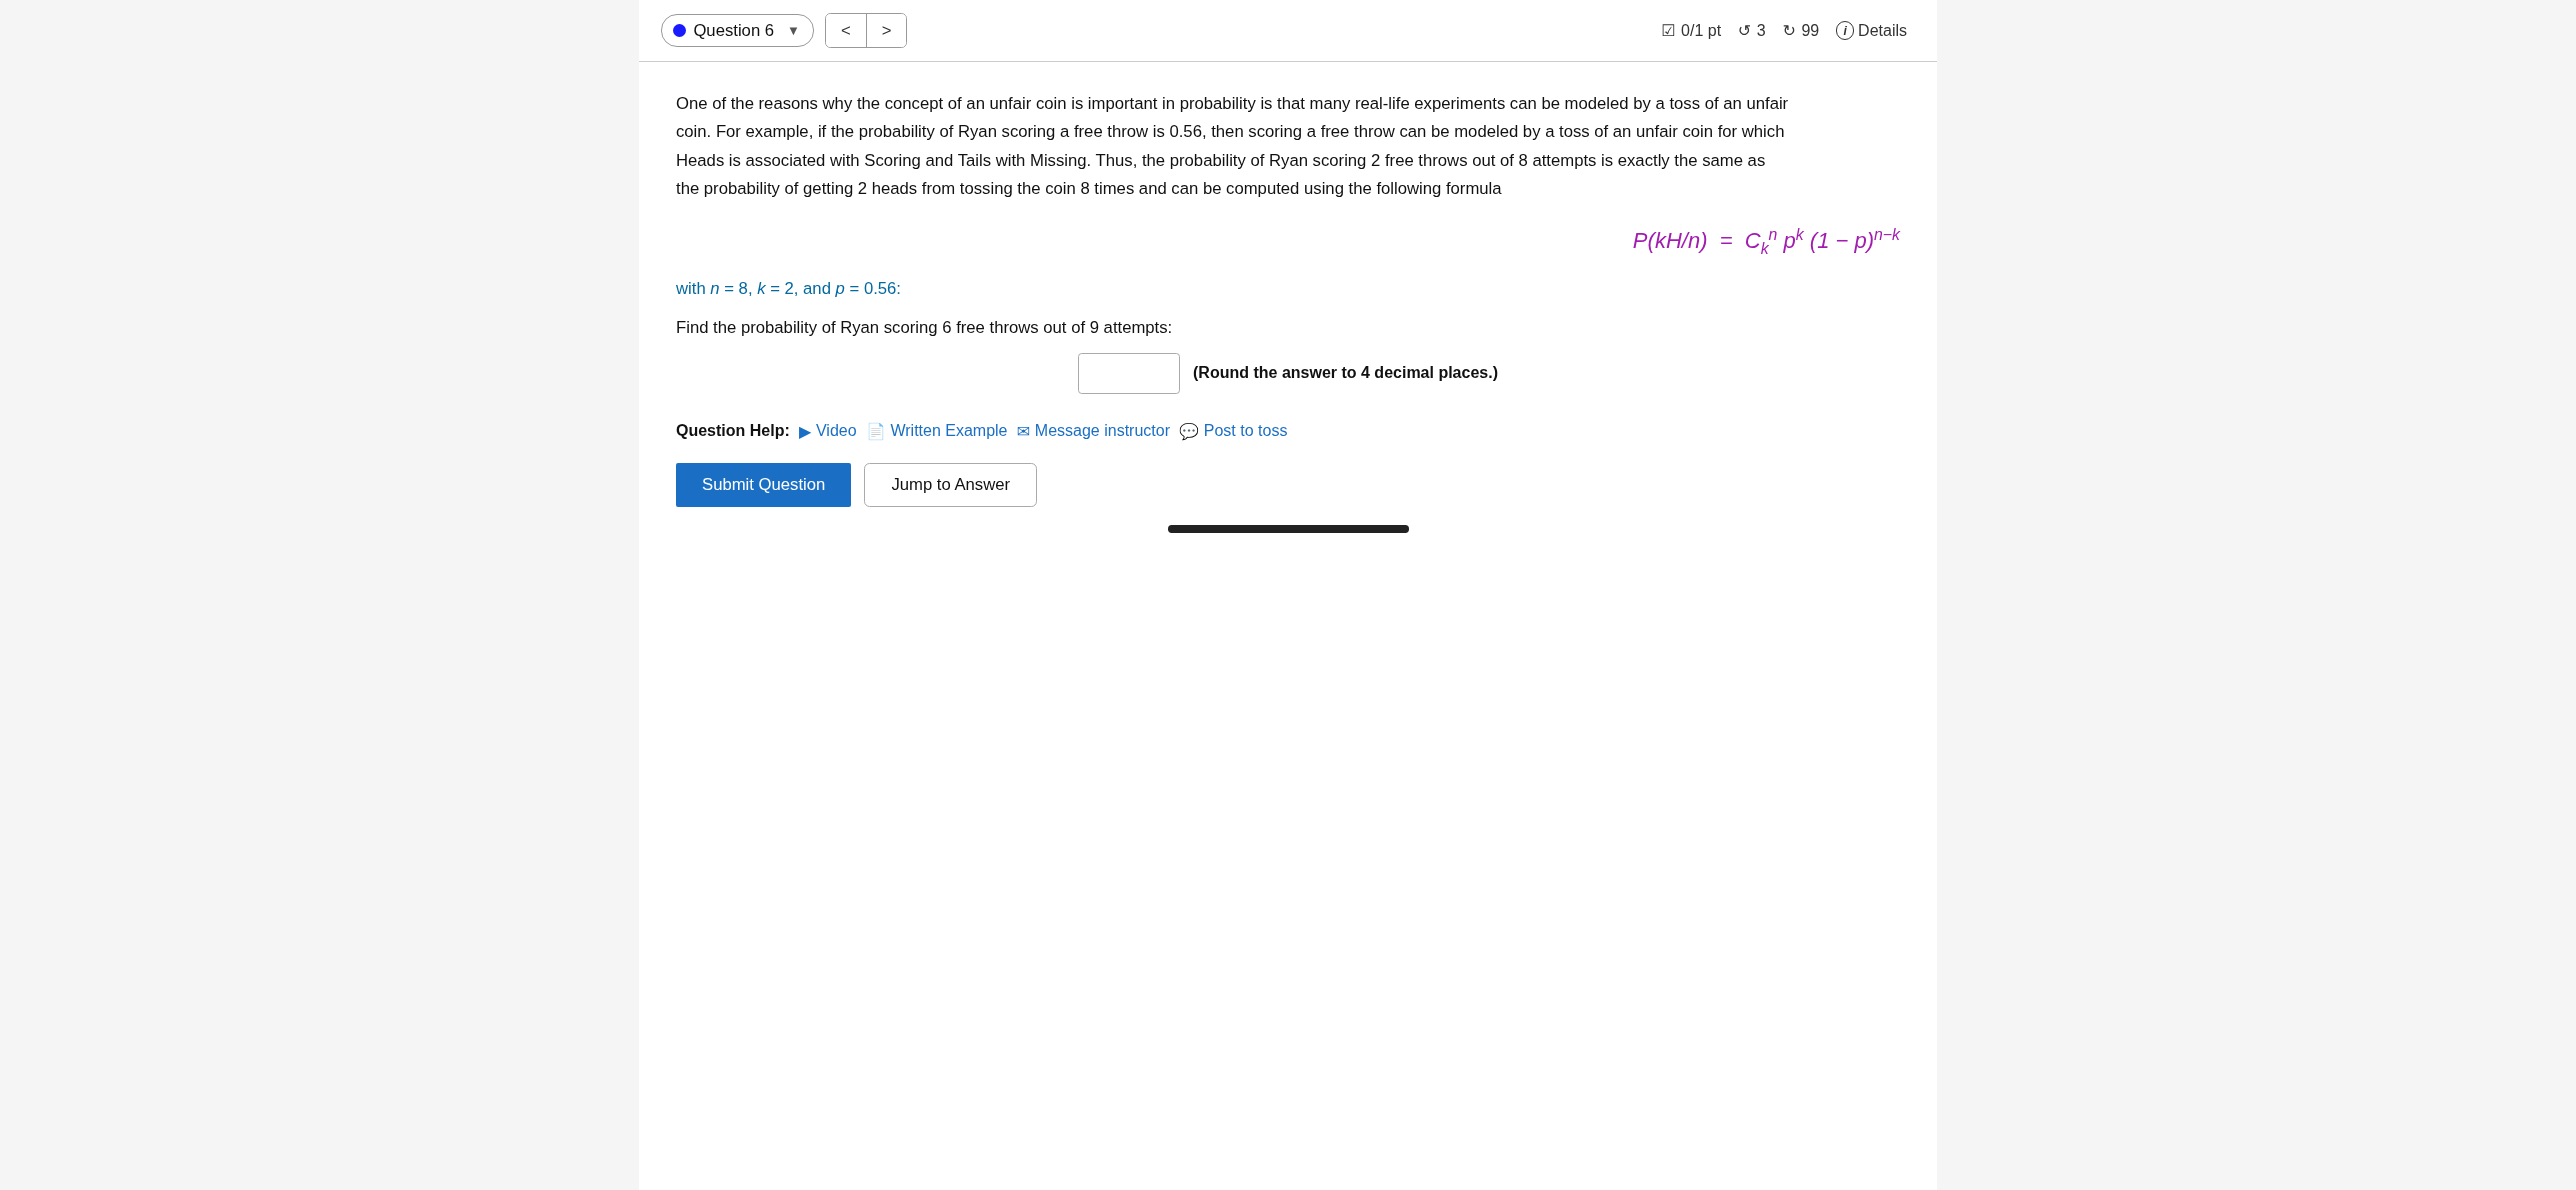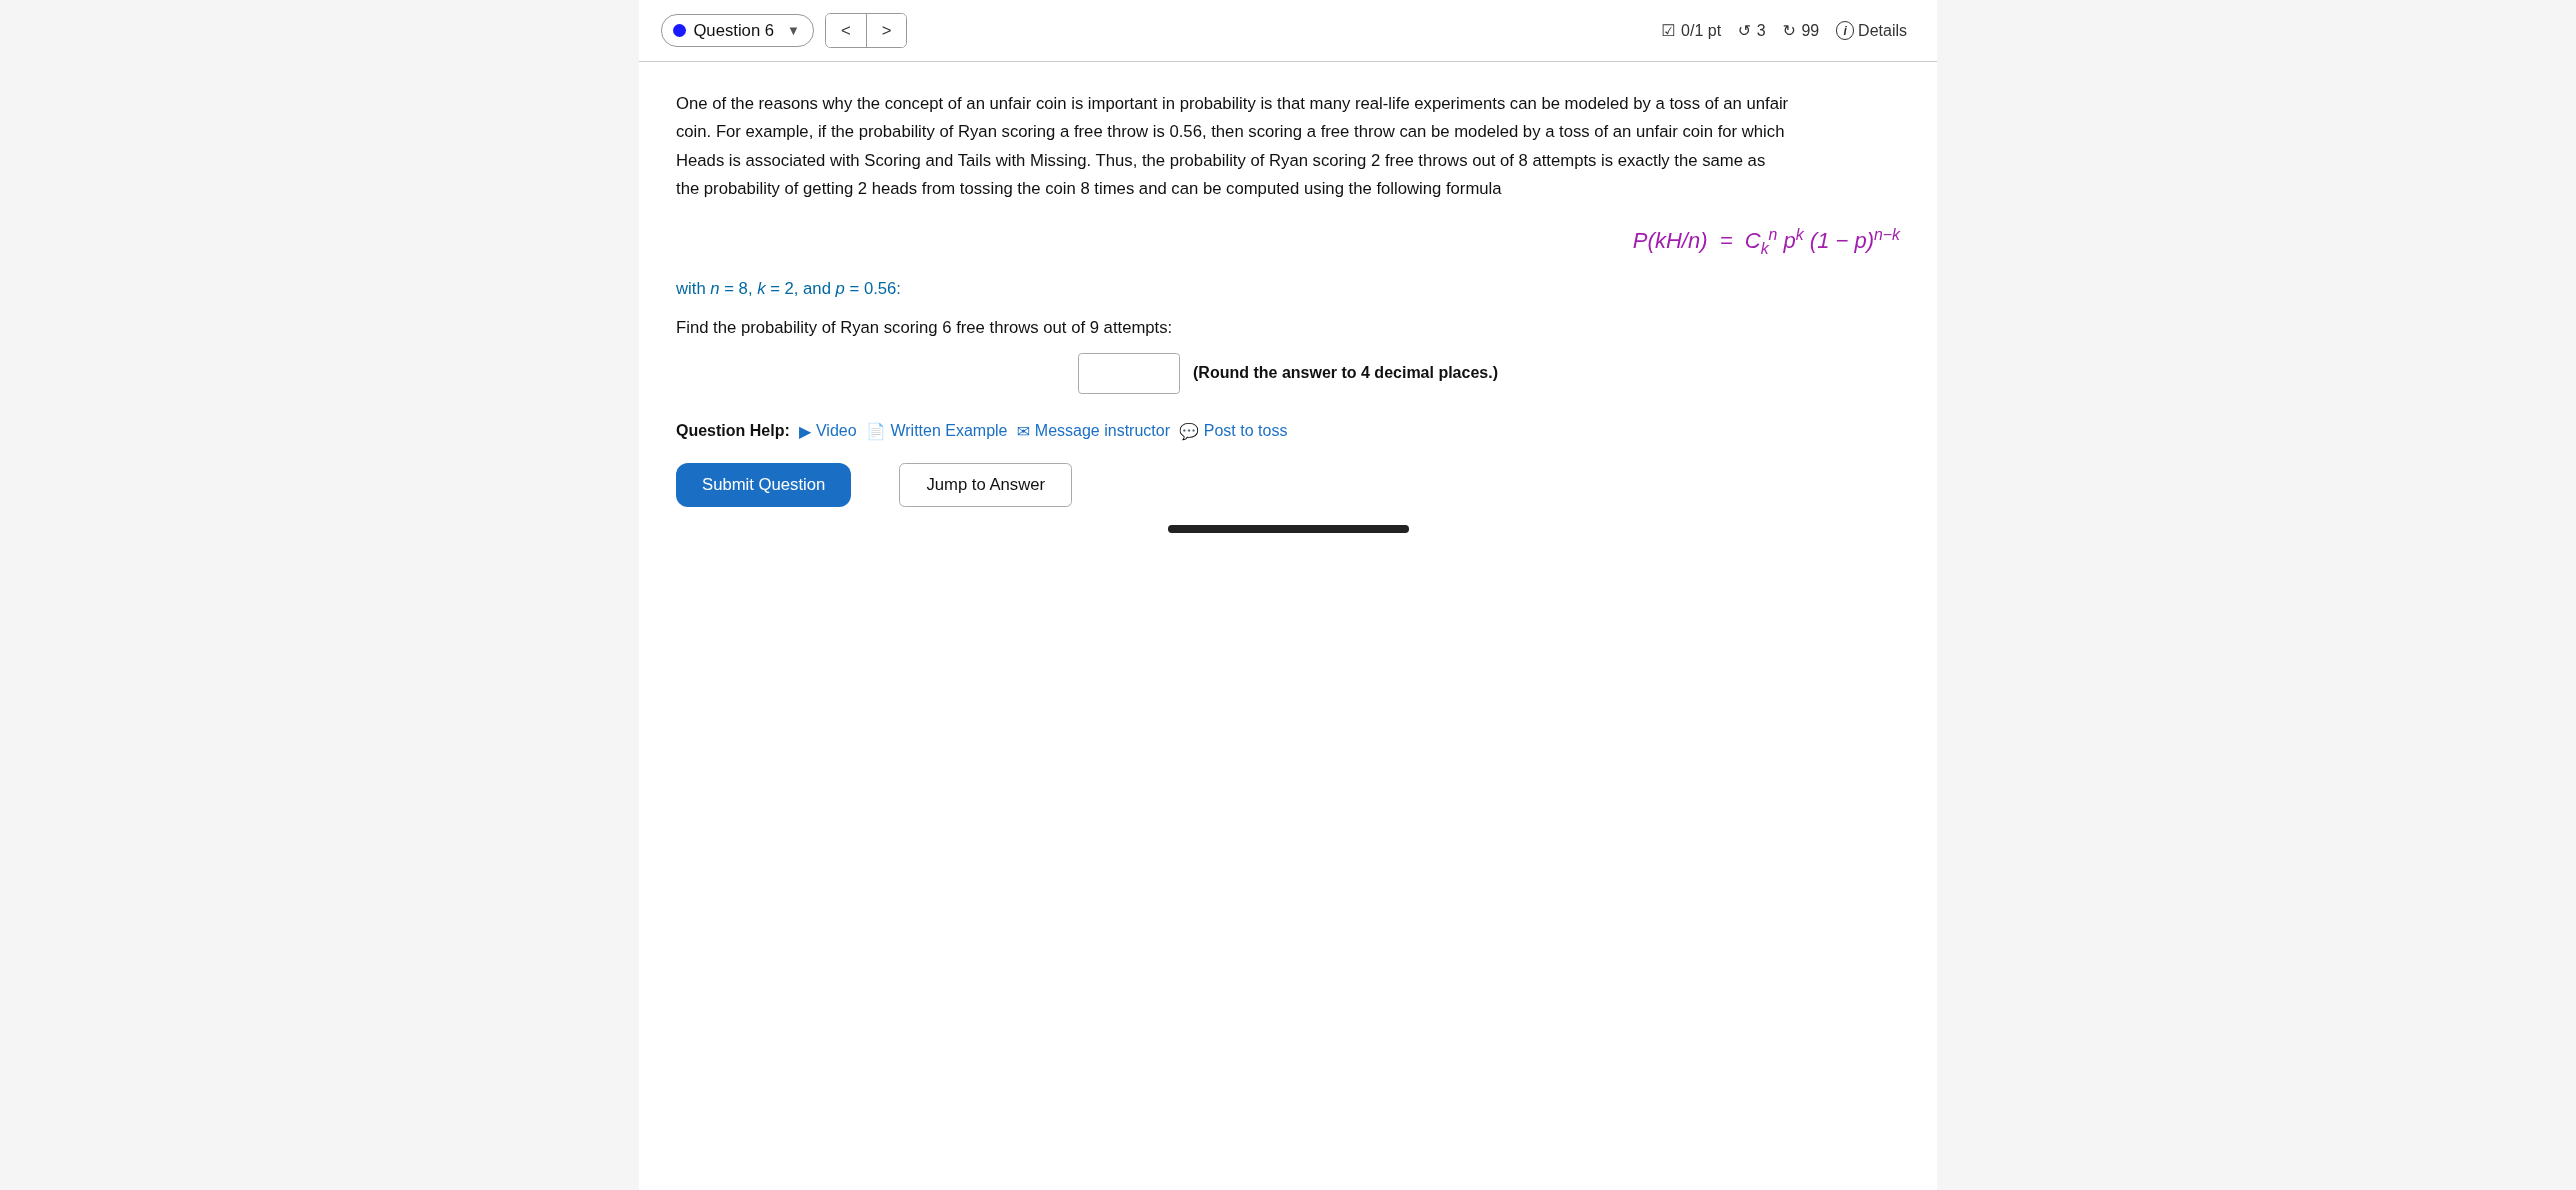--- a/index.html
+++ b/index.html
@@ -198,35 +198,34 @@
     
     .button-row {
       display: flex;
       gap: 13px;
       align-items: center;
     }
     .btn-submit {
       background: #1a6fc4;
       color: #fff;
       border: none;
-      border-radius: 12px;
+      border-radius: 2px;
       padding: 12px 26px;
       font-size: 16.7px;
       cursor: pointer;
       font-weight: 500;
     }
     .btn-jump {
       background: #fff;
       color: #111;
       border: 0.9px solid #aaa;
       border-radius: 5.6px;
       padding: 11px 26px;
       font-size: 16.7px;
       cursor: pointer;
-      margin-left: 35px;
     }
 
     
     .bottom-bar {
       height: 7.4px;
       background: #222;
       margin: 18.5px auto 0 auto;
       width: 241px;
       border-radius: 3.7px;
     }

